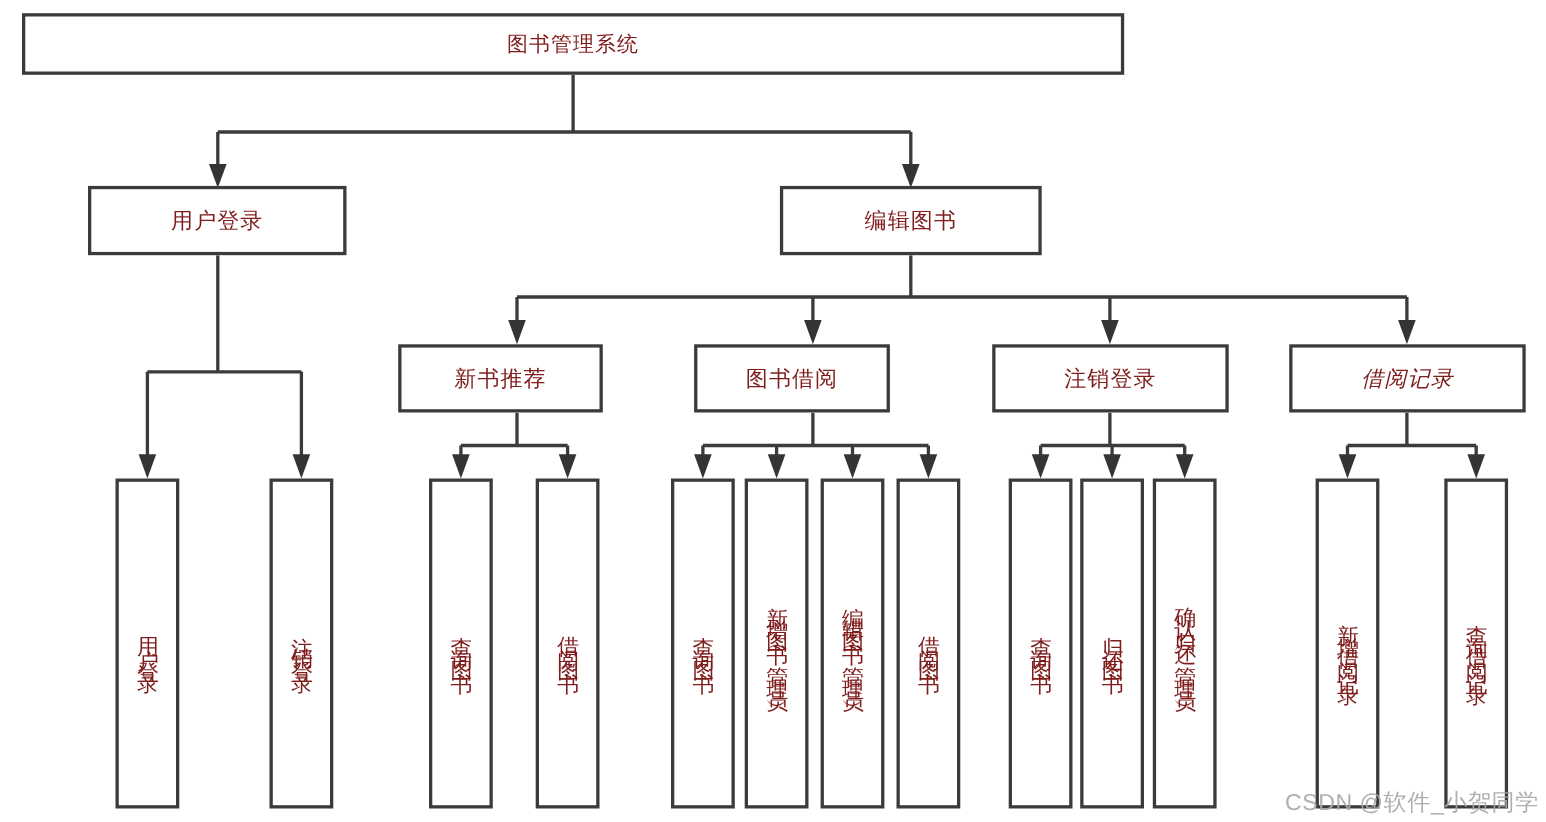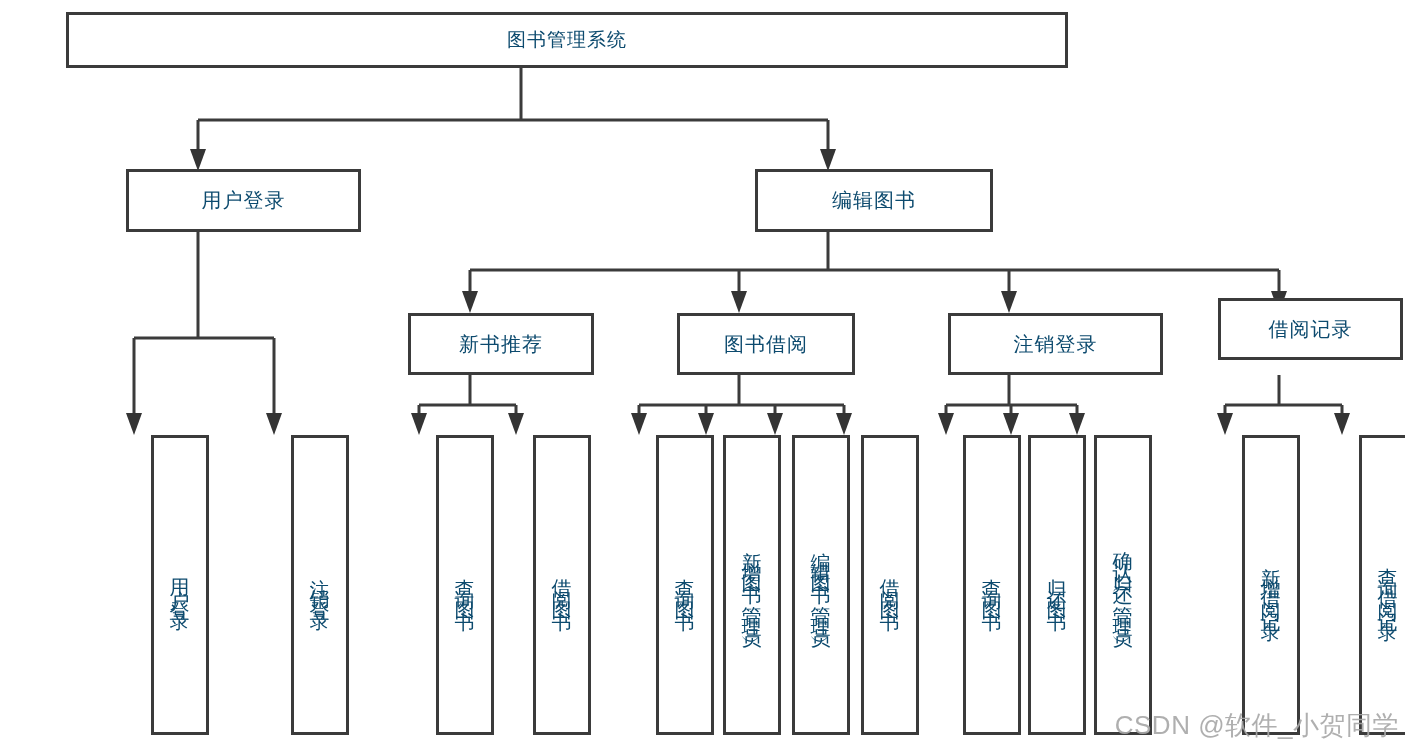--- a/index.html
+++ b/index.html
@@ -23,23 +23,22 @@
     z-index: 1;
   }
   .box {
     position: absolute;
     box-sizing: border-box;
     background: #ffffff;
     border: 3px solid #3b3b3b;
     display: flex;
     align-items: center;
     justify-content: center;
-    color: #0c4a6e;
+    color: #7f1d1d;
     z-index: 2;
-    margin-left: 46px;
   }
   .h-box {
     font-size: 20px;
     letter-spacing: 1px;
     white-space: nowrap;
   }
   .root-box {
     left: 20px; top: 12px;
     width: 1002px; height: 56px;
     font-size: 19px;
@@ -51,21 +50,21 @@
     line-height: 1;
     letter-spacing: 11px;
     top: 435px;
     width: 58px;
     height: 300px;
   }
   .watermark {
     position: absolute;
     right: 6px;
     bottom: 4px;
-    font-size: 26px;
+    font-size: 21px;
     letter-spacing: 0.5px;
     color: rgba(168,168,168,0.92);
     z-index: 3;
     white-space: nowrap;
   }
   svg .line { stroke: #3b3b3b; stroke-width: 3; fill: none; }
   svg .arrow { fill: #343434; stroke: none; }
 </style>
 </head>
 <body>
@@ -123,21 +122,21 @@
   </svg>
 
   <div class="box h-box root-box">图书管理系统</div>
 
   <div class="box h-box" style="left:80px; top:169px; width:235px; height:63px;">用户登录</div>
   <div class="box h-box" style="left:709px; top:169px; width:238px; height:63px;">编辑图书</div>
 
   <div class="box h-box" style="left:362px; top:313px; width:186px; height:62px;">新书推荐</div>
   <div class="box h-box" style="left:631px; top:313px; width:178px; height:62px;">图书借阅</div>
   <div class="box h-box" style="left:902px; top:313px; width:215px; height:62px;">注销登录</div>
-  <div class="box h-box" style="left:1172px; top:298px; width:185px; height:62px;">借阅记录</div>
+  <div class="box h-box" style="left:1172px; top:313px; width:215px; height:62px;font-style:italic;">借阅记录</div>
 
   <div class="box v-box" style="left:105px;">用户登录</div>
   <div class="box v-box" style="left:245px;">注销登录</div>
 
   <div class="box v-box" style="left:390px;">查询图书</div>
   <div class="box v-box" style="left:487px;">借阅图书</div>
 
   <div class="box v-box" style="left:610px;">查询图书</div>
   <div class="box v-box" style="left:677px;">新增图书（管理员）</div>
   <div class="box v-box" style="left:746px;">编辑图书（管理员）</div>

